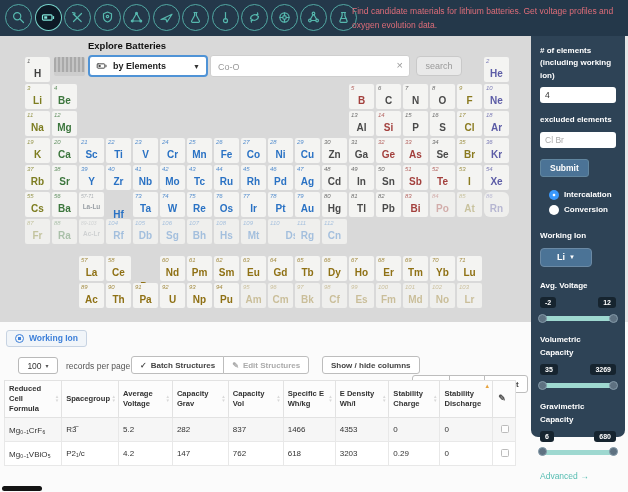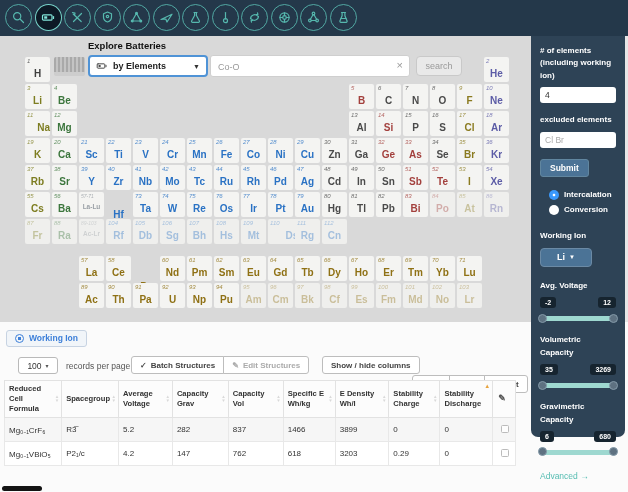--- a/index.html
+++ b/index.html
@@ -202,20 +202,21 @@
             <path d="M7 4.8L4.4 9.3M8 4.8l2.6 4.5M5.2 10.5h4.6"></path>
           </svg>
         </span>
       <span class="tb-icon">
         <svg class="ic" width="15" height="15" viewBox="0 0 15 15">
             <path d="M5.5 2.5h4M6.1 2.5v3.2L3.9 11a1 1 0 001 1.3h5.2a1 1 0 001-1.3L8.9 5.7V2.5"></path>
             <path d="M5 8.5h5"></path>
           </svg>
         </span>
     </div>
+    <div id="tagline">Find candidate materials for lithium batteries. Get voltage profiles and oxygen evolution data.</div>
   </div>
 
   <div id="main-gray">
     <div id="explore-title">Explore Batteries</div>
     <div id="mini-pt"></div>
 
     <div id="mode-select">
       <svg class="ic" width="12" height="12" viewBox="0 0 15 15" style="stroke:#444">
           <rect x="1.5" y="4.8" width="9.5" height="5.4" rx="1"></rect>
           <path d="M12.5 6.6v1.8"></path>
@@ -267,21 +268,21 @@
         <div class="pt-cell" style="grid-area: 2 / 17;">
           <span class="num" style="color: rgb(138, 122, 31);">9</span>
           <span class="sym" style="color: rgb(138, 122, 31);">F</span>
         </div>
         <div class="pt-cell" style="grid-area: 2 / 18;">
           <span class="num" style="color: rgb(92, 92, 166);">10</span>
           <span class="sym" style="color: rgb(92, 92, 166);">Ne</span>
         </div>
         <div class="pt-cell" style="grid-area: 3 / 1;">
           <span class="num" style="color: rgb(125, 125, 33);">11</span>
-          <span class="sym" style="color: rgb(125, 125, 33); text-align: right;">Na</span>
+          <span class="sym" style="color: rgb(125, 125, 33);">Na</span>
         </div>
         <div class="pt-cell" style="grid-area: 3 / 2;">
           <span class="num" style="color: rgb(60, 118, 61);">12</span>
           <span class="sym" style="color: rgb(60, 118, 61);">Mg</span>
         </div>
         <div class="pt-cell" style="grid-area: 3 / 13;">
           <span class="num" style="color: rgb(74, 74, 74);">13</span>
           <span class="sym" style="color: rgb(74, 74, 74);">Al</span>
         </div>
         <div class="pt-cell" style="grid-area: 3 / 14;">
@@ -509,21 +510,21 @@
           <span class="sym" style="color: rgb(163, 64, 61);">Bi</span>
         </div>
         <div class="pt-cell faded" style="grid-area: 6 / 16;">
           <span class="num" style="color: rgb(163, 64, 61);">84</span>
           <span class="sym" style="color: rgb(163, 64, 61);">Po</span>
         </div>
         <div class="pt-cell faded" style="grid-area: 6 / 17;">
           <span class="num" style="color: rgb(138, 122, 31);">85</span>
           <span class="sym" style="color: rgb(138, 122, 31);">At</span>
         </div>
-        <div class="pt-cell faded" style="grid-area: 6 / 18;">
+        <div class="pt-cell faded" style="grid-area: 6 / 18; border-radius: 6px;">
           <span class="num" style="color: rgb(92, 92, 166);">86</span>
           <span class="sym" style="color: rgb(92, 92, 166);">Rn</span>
         </div>
         <div class="pt-cell faded" style="grid-area: 7 / 1;">
           <span class="num" style="color: rgb(125, 125, 33);">87</span>
           <span class="sym" style="color: rgb(125, 125, 33);">Fr</span>
         </div>
         <div class="pt-cell faded" style="grid-area: 7 / 2;">
           <span class="num" style="color: rgb(60, 118, 61);">88</span>
           <span class="sym" style="color: rgb(60, 118, 61);">Ra</span>
@@ -827,21 +828,21 @@
           </tr>
         </thead>
       <tbody id="tbody">
           <tr class="alt">
             <td>Mg₀₋₁CrF₆</td>
             <td>R3̅</td>
             <td>5.2</td>
             <td>282</td>
             <td>837</td>
             <td>1466</td>
-            <td>3899</td>
+            <td>4353</td>
             <td>0</td>
             <td>0</td>
             <td style="text-align: center;">
               <div class="chk" style="margin: 0px auto;"></div>
             </td>
           </tr>
           <tr>
             <td>Mg₀₋₁VBiO₅</td>
             <td>P2₁/c</td>
             <td>4.2</td>

